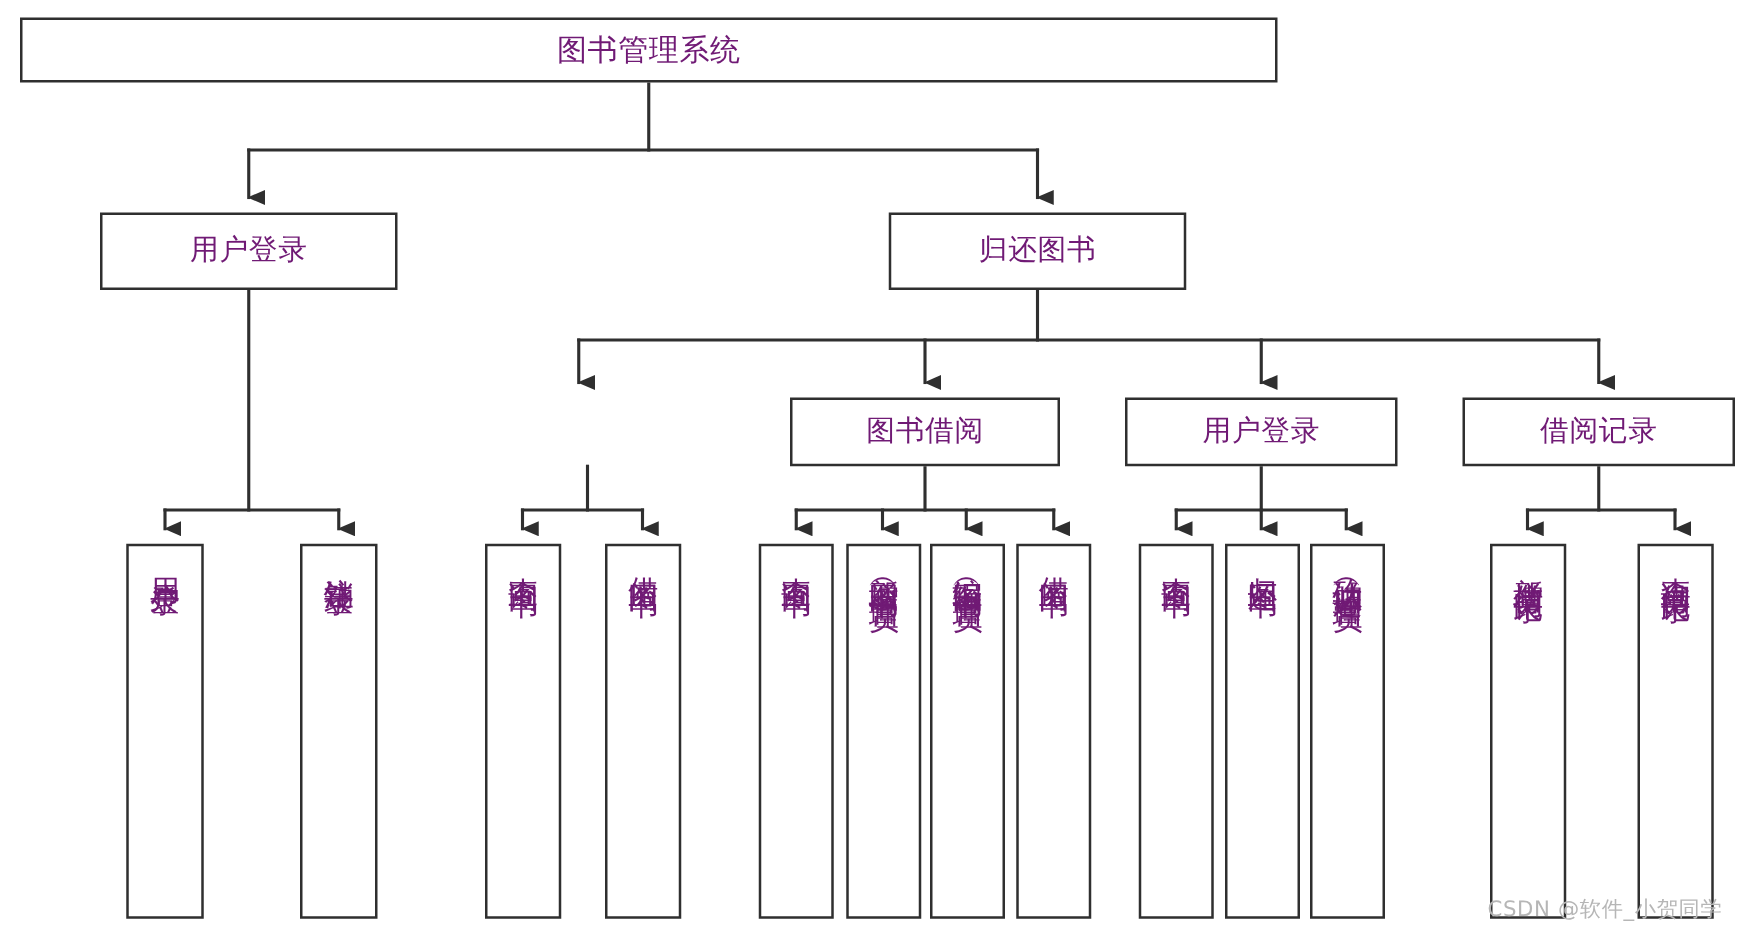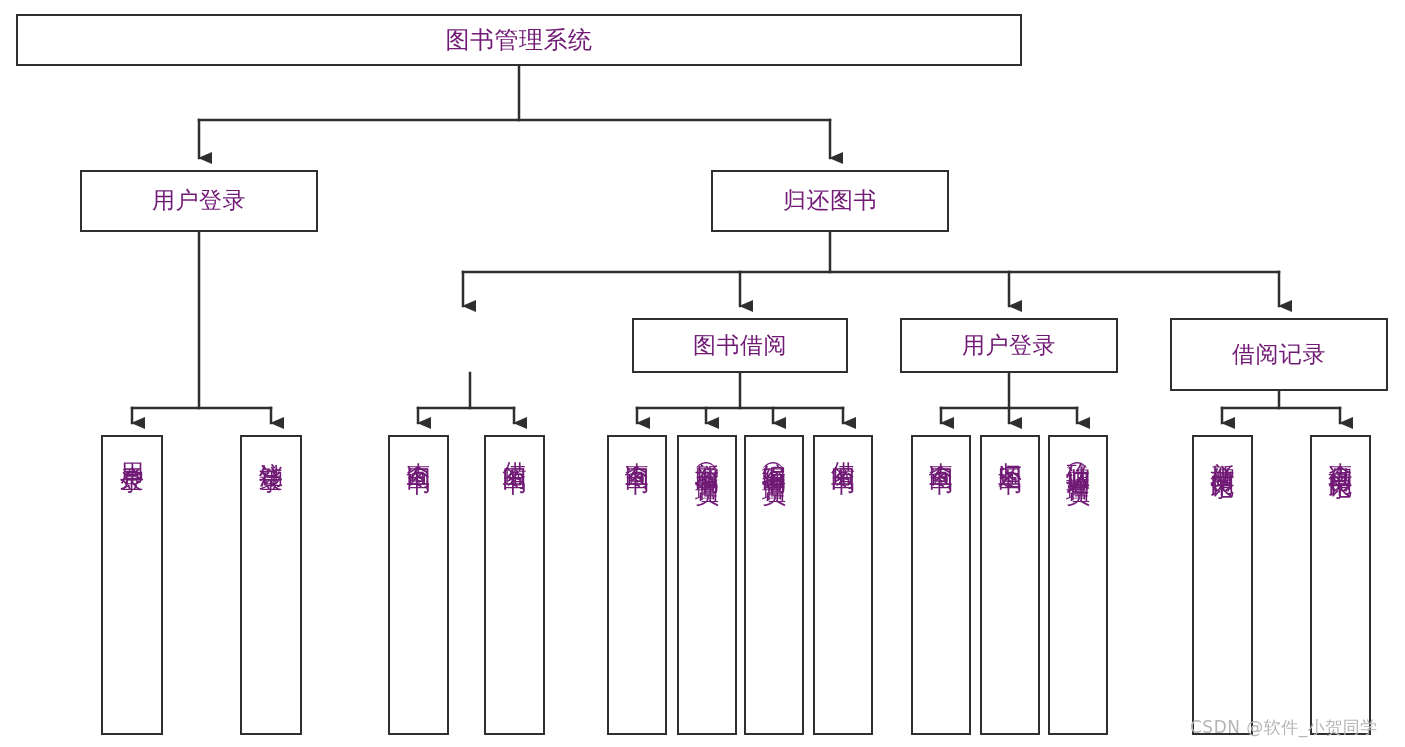--- a/index.html
+++ b/index.html
@@ -140,21 +140,21 @@
 
 
   <div class="node h" style="left:632px; top:318px; width:216px; height:55px;">
     <span class="lbl">图书借阅</span>
   </div>
 
   <div class="node h" style="left:900px; top:318px; width:218px; height:55px;">
     <span class="lbl">用户登录</span>
   </div>
 
-  <div class="node h" style="left:1170px; top:318px; width:218px; height:73px;">
+  <div class="node h" style="left:1170px; top:318px; width:218px; height:55px;">
     <span class="lbl">借阅记录</span>
   </div>
 
   <div class="node v" style="left:101px; top:435px; width:62px; height:300px;">
     <span class="lbl">用户登录</span>
   </div>
   <div class="node v" style="left:240px; top:435px; width:62px; height:300px;">
     <span class="lbl">注销登录</span>
   </div>
 

